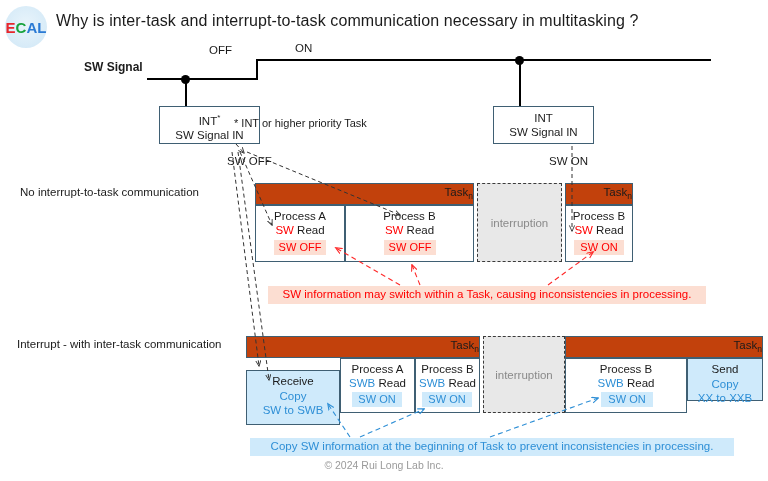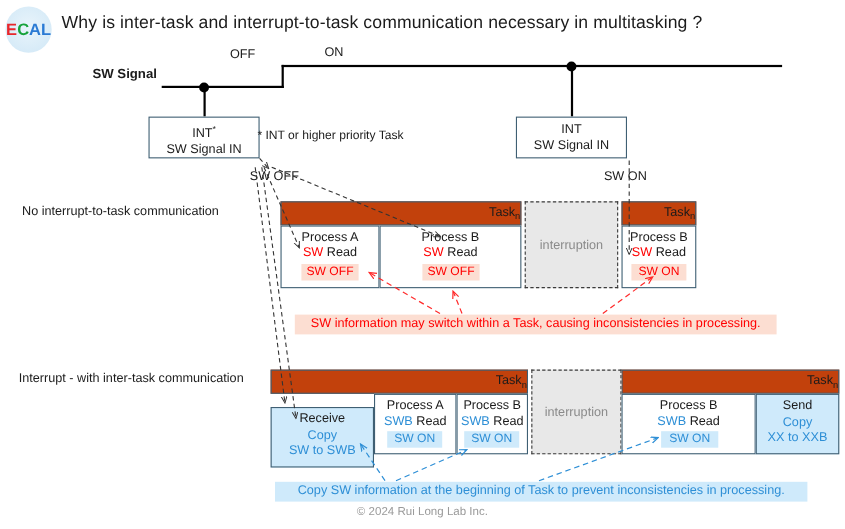--- a/index.html
+++ b/index.html
@@ -35,21 +35,21 @@
   #wave-label{left:84px;top:60px;font-size:12px;color:#1b1b1b;font-weight:bold;}
   .wline{background:#000;position:absolute;}
   .dot{position:absolute;width:9px;height:9px;border-radius:50%;background:#000;}
   #on-label{left:295px;top:42px;font-size:11.5px;color:#1b1b1b;}
   #off-label{left:209px;top:44px;font-size:11.5px;color:#1b1b1b;}
 
   
   .intbox{
     border:1.3px solid #3f5f73;background:#fff;
     font-size:11.5px;color:#1b1b1b;text-align:center;
-    line-height:14px;padding-top:4px;box-sizing:border-box;
+    line-height:14px;padding-top:4px;box-sizing:border-box;margin-left:24px;
   }
   .sup{font-size:8px;vertical-align:super;}
   #note-int{left:234px;top:117px;font-size:11px;color:#1b1b1b;}
 
   #swoff-label{left:227px;top:155px;font-size:11.5px;color:#1b1b1b;}
   #swon-label{left:549px;top:155px;font-size:11.5px;color:#1b1b1b;}
 
   
   .rowcap{font-size:11.5px;color:#1b1b1b;white-space:nowrap;}
   #cap1{left:20px;top:186px;}
@@ -220,21 +220,21 @@
   </div>
 
   <div class="tcell" style="left:565px;top:358px;width:122px;height:55px;">
     <div class="cellhead">Process B</div>
     <div style="line-height:13.5px;">
       <span class="blu">SWB</span> <span>Read</span>
     </div>
   </div>
   <div class="chip b" style="left:601px;top:392px;width:52px;">SW ON</div>
 
-  <div class="tcell blue" style="left:687px;top:358px;width:76px;height:55px;">
+  <div class="tcell blue" style="left:687px;top:358px;width:76px;height:43px;">
     <div class="cellhead">Send</div>
     <div class="blu" style="line-height:14px;">Copy</div>
     <div class="blu" style="line-height:14px;">XX to XXB</div>
   </div>
 
   <div id="callout-blue" class="callout abs">Copy SW information at the beginning of Task to prevent inconsistencies in processing.</div>
 
   <div id="copyright" class="abs">© 2024 Rui Long Lab Inc.</div>
 
   <svg class="ovl">

